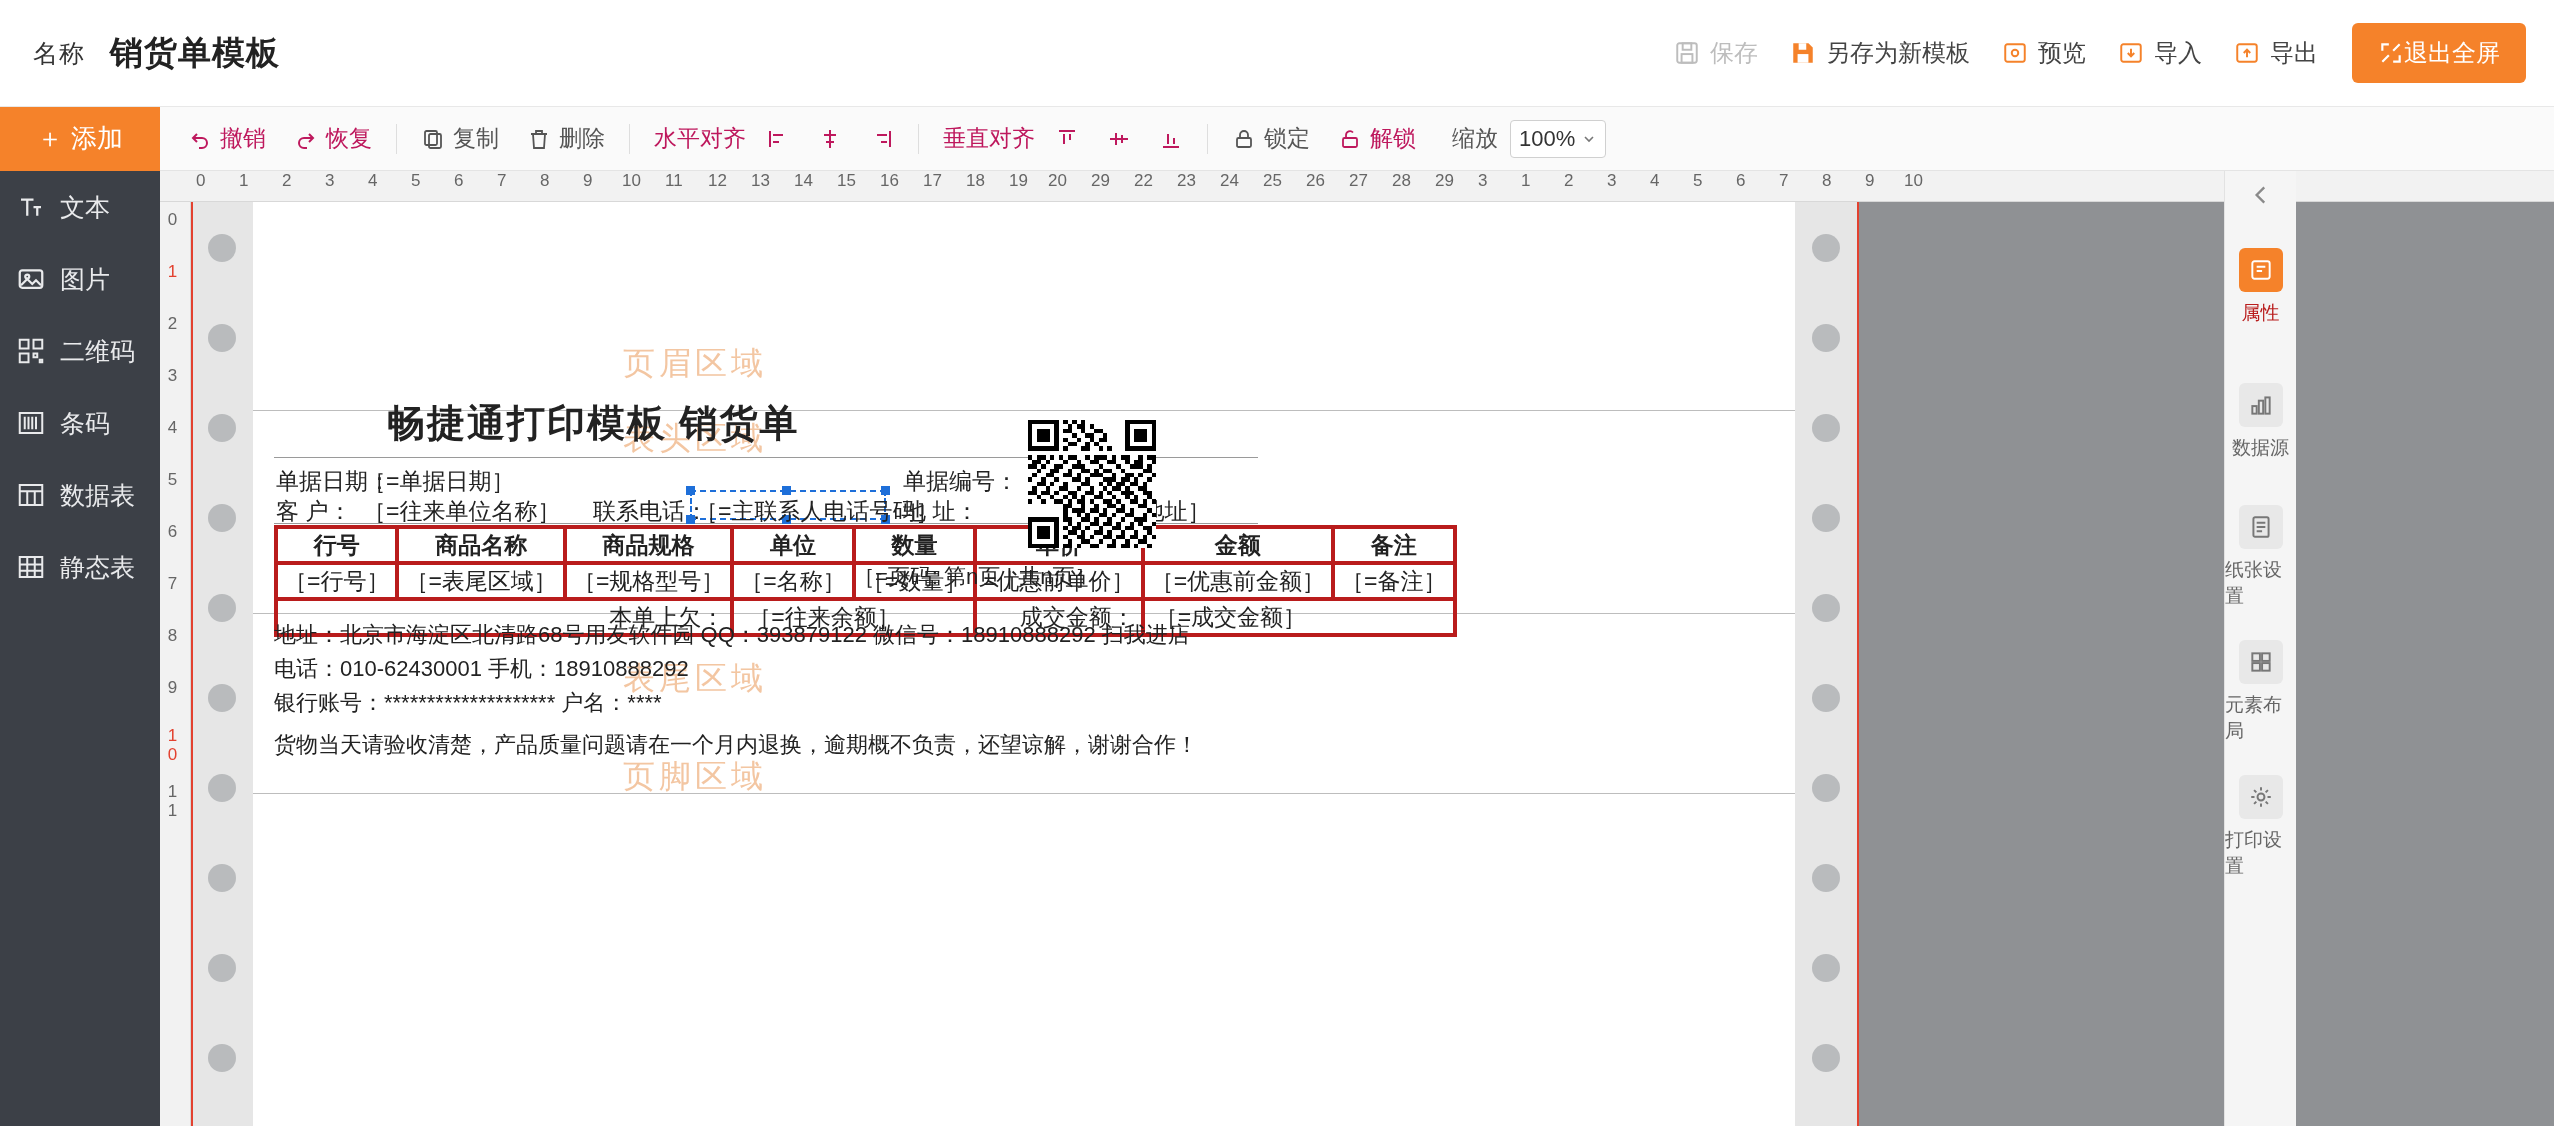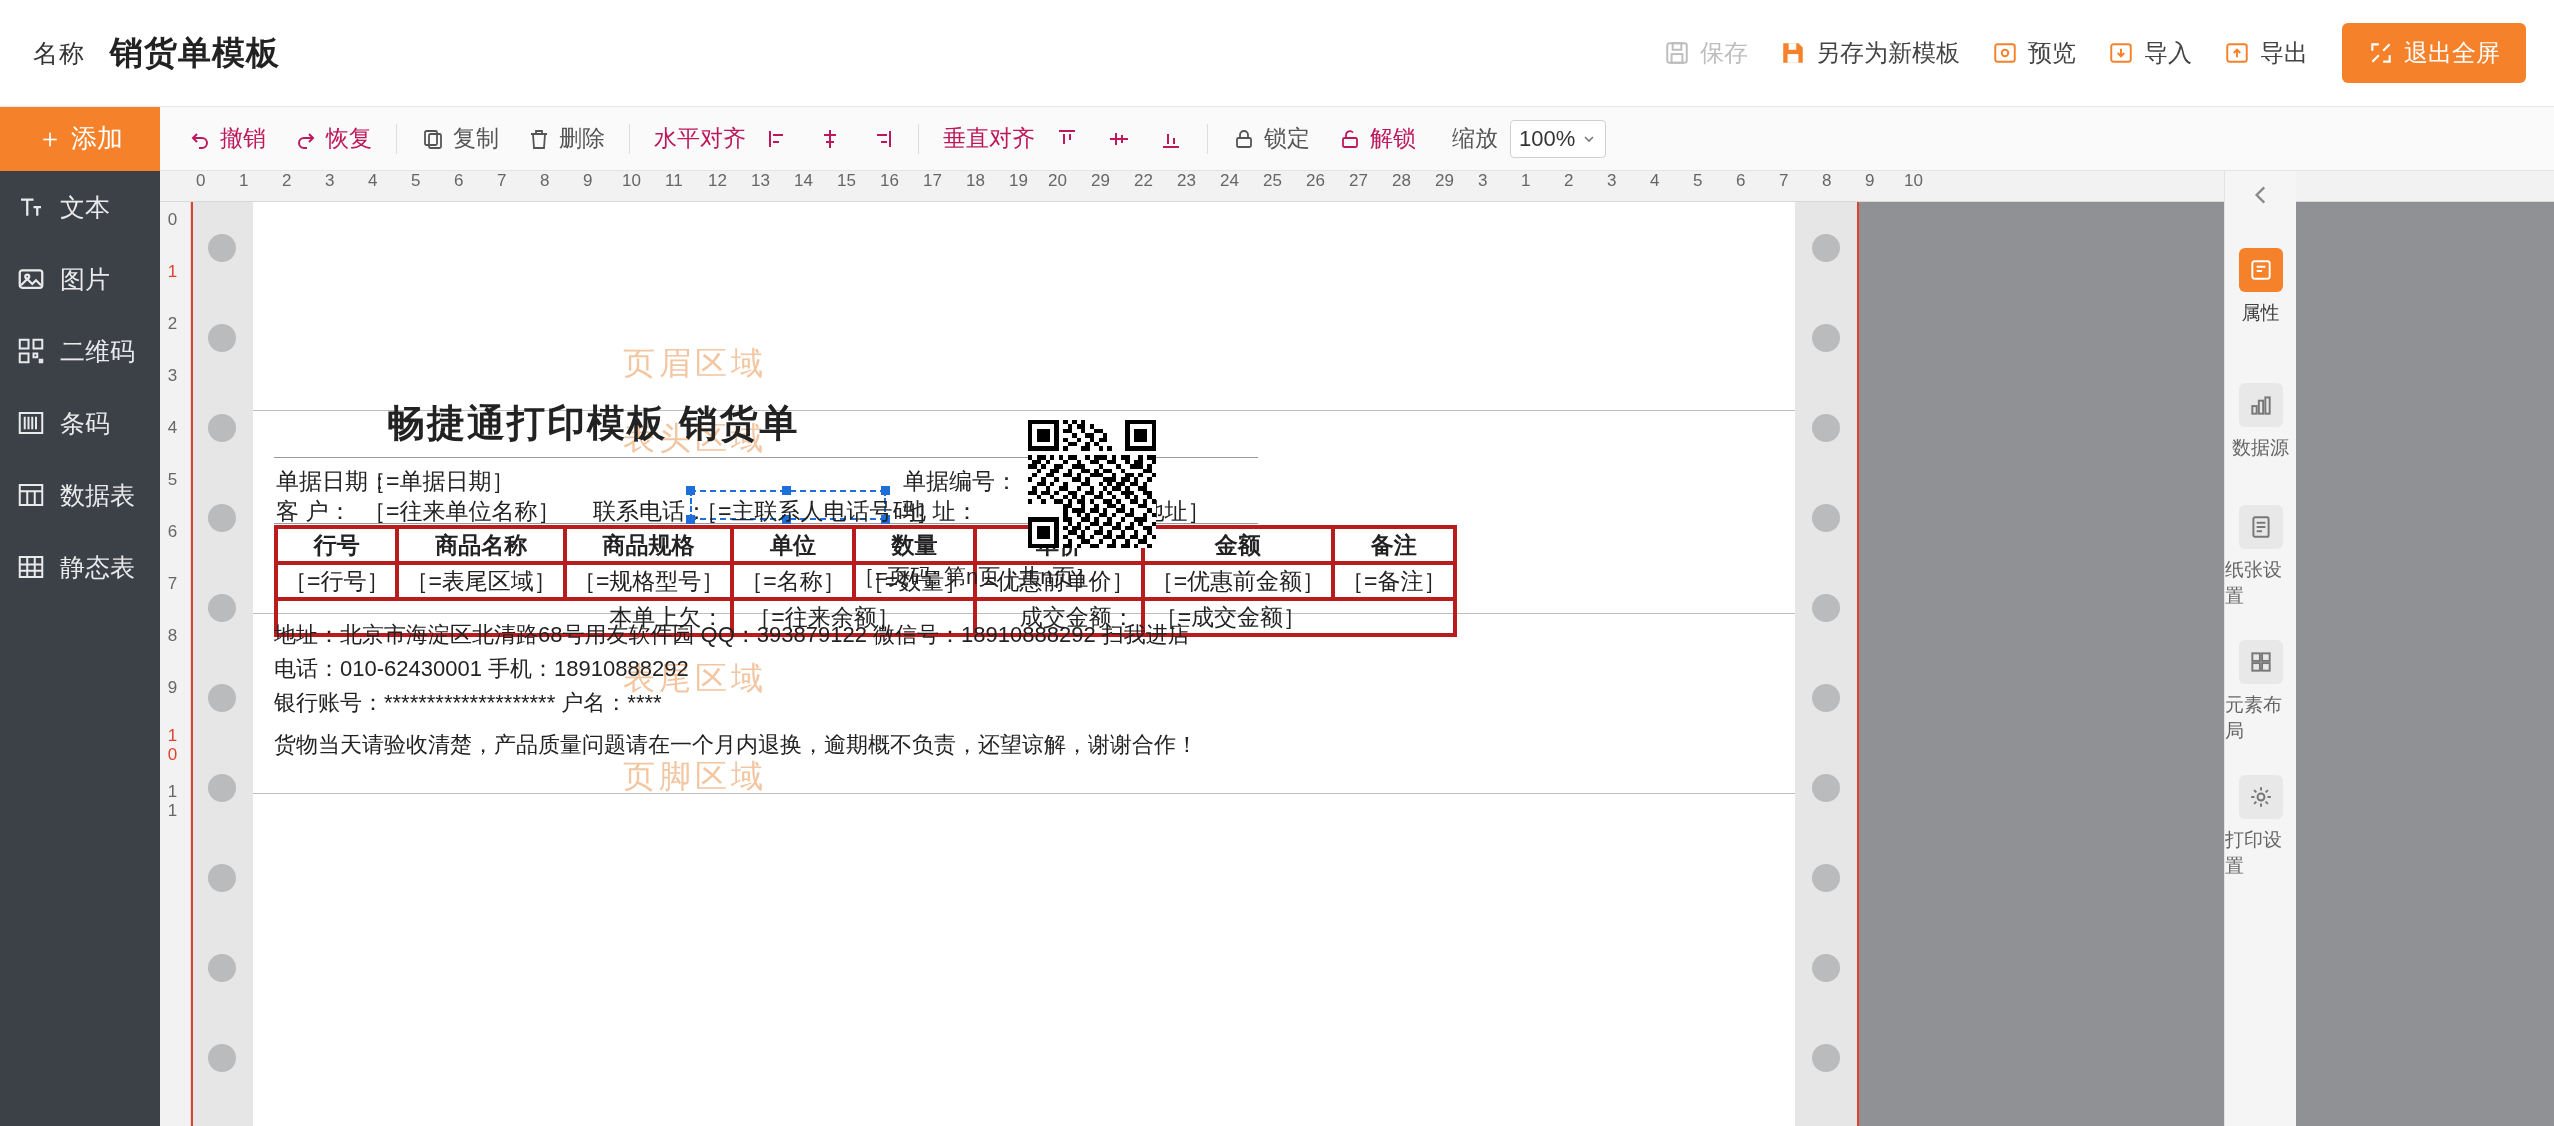--- a/index.html
+++ b/index.html
@@ -29,21 +29,21 @@
     margin-left: auto; display: flex; align-items: center; margin-right: 28px;
   }
   .tb-btn {
     display: flex; align-items: center; gap: 10px;
     font-size: 24px; color: #444; padding: 10px 16px;
     cursor: pointer; white-space: nowrap;
   }
   .tb-btn.disabled { color: #bdbdbd; }
   .tb-btn .ic { display: inline-block; }
   .tb-btn-primary {
-    display: flex; align-items: center; gap: 10px;
+    display: flex; align-items: center; 
     background: #f5822a; color: #fff; font-size: 24px;
     border-radius: 6px; padding: 14px 26px; margin-left: 18px;
     cursor: pointer; white-space: nowrap;
   }
 
   svg { display: block; }
 
   
   .toolbar {
     position: absolute; left: 0; top: 107px; width: 2554px; height: 64px;
@@ -178,21 +178,21 @@
     background: #f5f5f5; border-left: 1px solid #e2e2e2;
   }
   .collapse-btn {
     height: 48px; display: flex; align-items: center; justify-content: center;
     color: #888; cursor: pointer;
   }
   .rail-item {
     height: 135px; display: flex; flex-direction: column; align-items: center;
     justify-content: center; gap: 8px; font-size: 19px; color: #666; cursor: pointer;
   }
-  .rail-item.active { color: #404040; }
+  .rail-item.active { color: #b91c1c; }
   .rail-ico {
     width: 44px; height: 44px; border-radius: 6px; background: #e8e8e8;
     display: flex; align-items: center; justify-content: center;
   }
   .rail-item.active .rail-ico { background: #f5822a; color: #fff; }
 </style>
 </head>
 <body>
 
 <div id="app">

